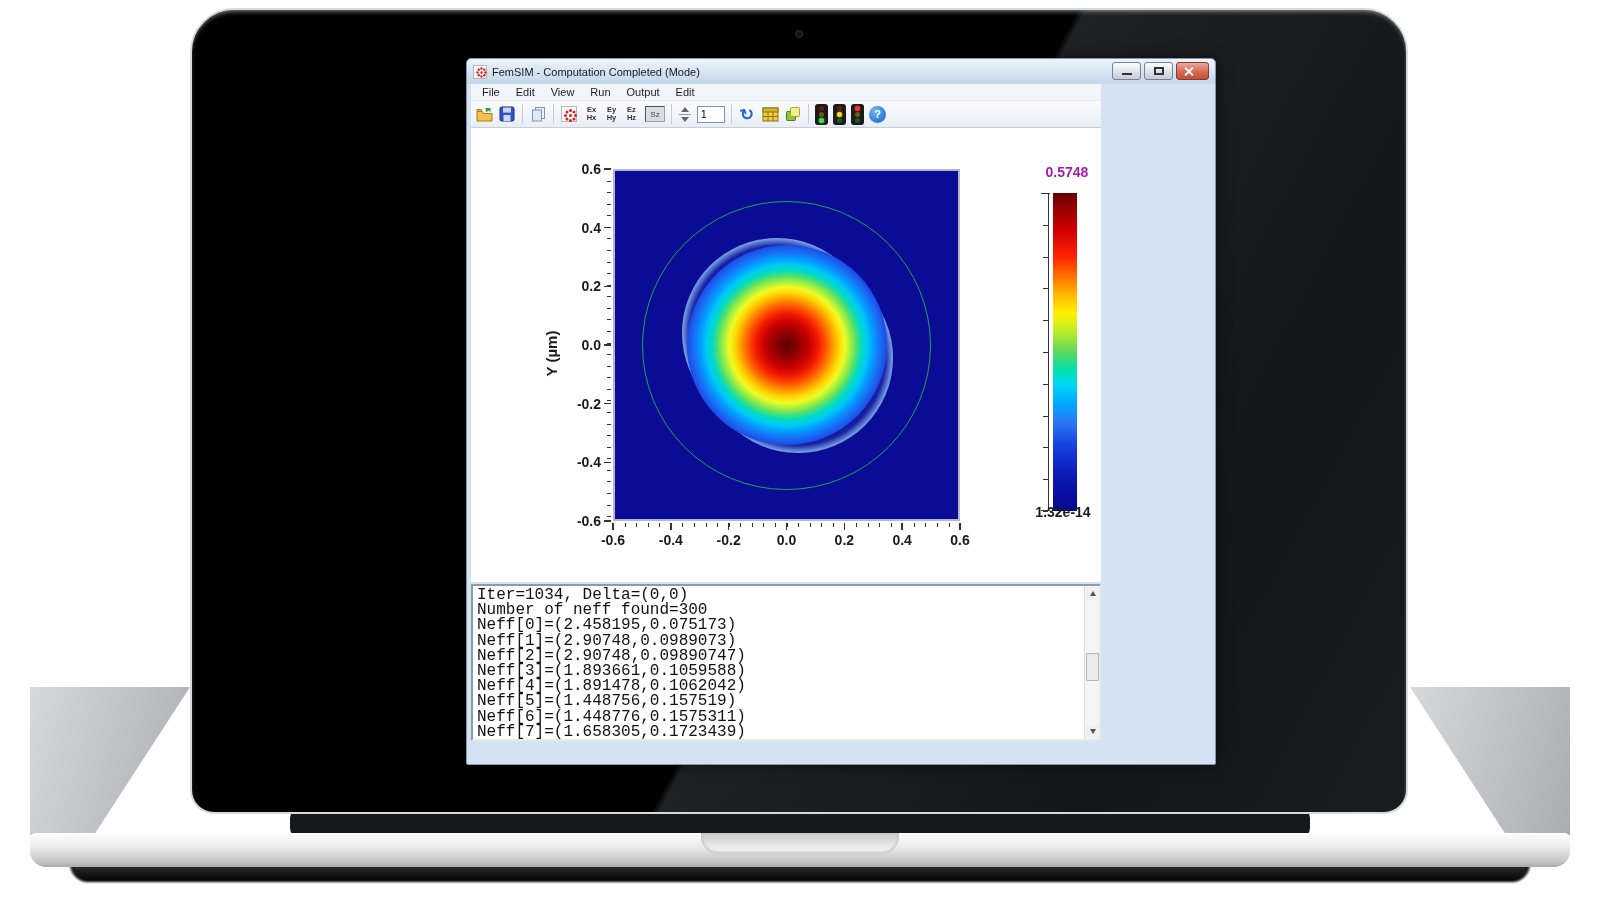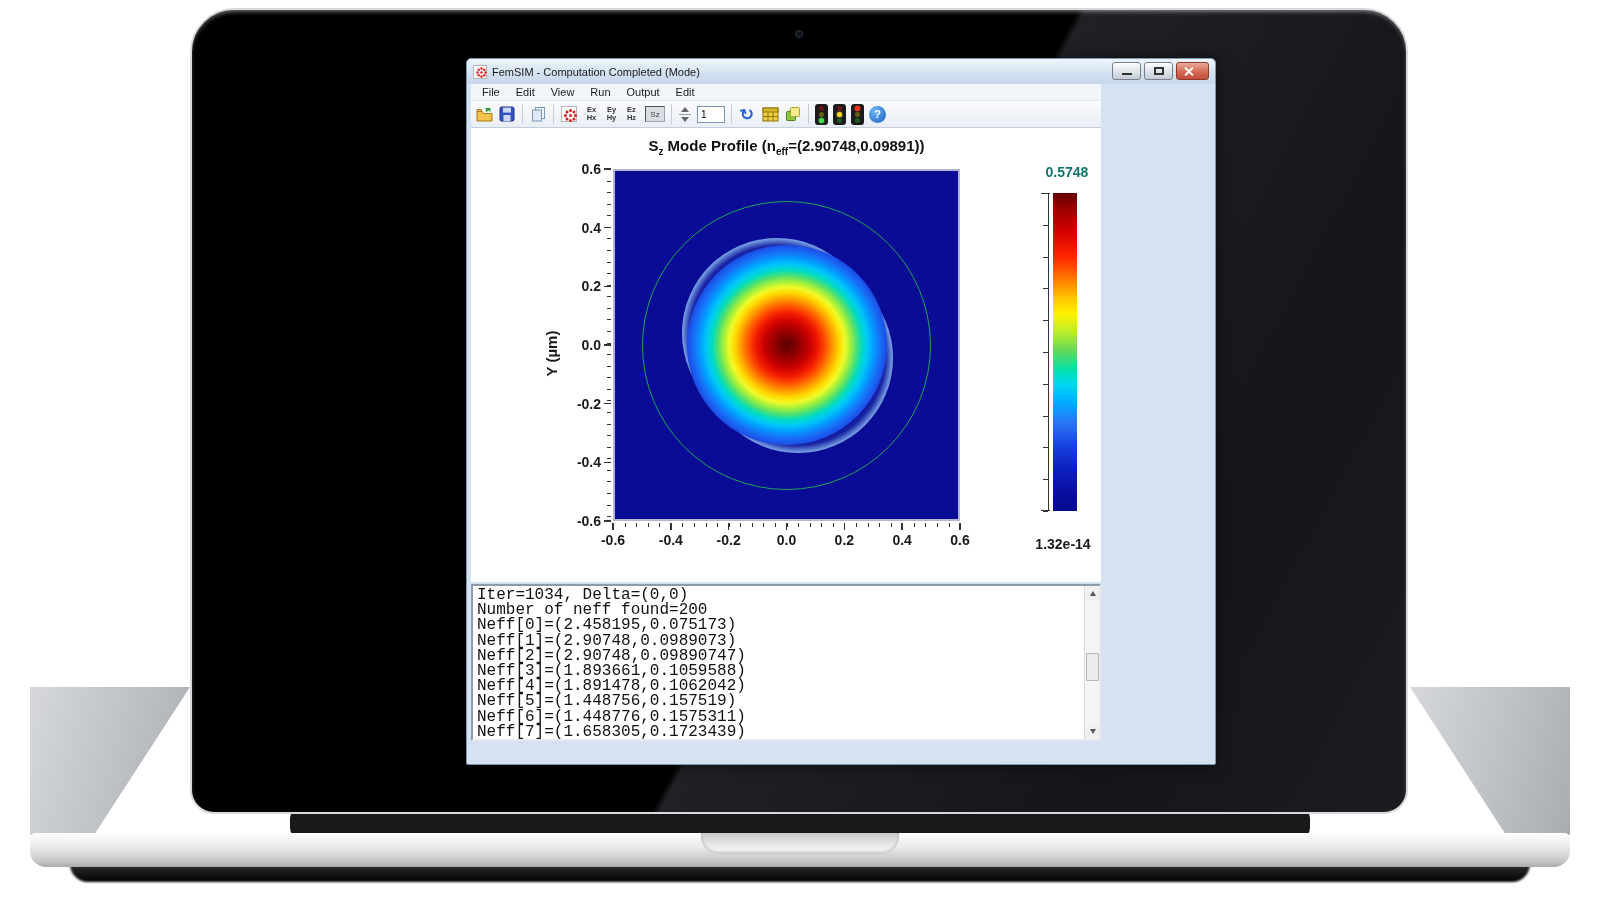--- a/index.html
+++ b/index.html
@@ -123,22 +123,22 @@
   .colorbar { position:absolute; left:582px; top:65px; width:24px; height:318px;
     background:linear-gradient(to bottom,
       #670000 0%, #9b0000 5%, #d40000 12%, #ff2400 20%, #ff7a00 27%, #ffc400 33%,
       #fff200 38%, #b8ec2c 44%, #5cd85c 50%, #00e0b0 56%, #00d8f0 60%, #00aaff 66%,
       #2b78f5 72%, #1744e0 79%, #0d1fbe 87%, #090d9e 95%, #070a8e 100%); }
   .cb-axis { position:absolute; left:570px; top:65px; width:8px; height:318px; border-right:1px solid #333; }
   .cb-tick { position:absolute; right:0; width:5px; height:1px; background:#333; }
   .cb-bracket-top,.cb-bracket-bottom { position:absolute; left:570px; width:9px; height:1px; background:#333; }
   .cb-bracket-top { top:65px; } .cb-bracket-bottom { top:382px; }
   .cb-max { position:absolute; left:556px; top:36px; width:80px; text-align:center;
-            font-size:14px; font-weight:700; color:#0f766e; }
-  .cb-min { position:absolute; left:548px; top:408px; width:88px; text-align:center;
+            font-size:14px; font-weight:700; color:#a21caf; }
+  .cb-min { position:absolute; left:548px; top:376px; width:88px; text-align:center;
             font-size:14px; font-weight:700; color:#1a1a1a; }
 
   
   .log-panel { position:absolute; left:4px; top:525px; width:630px; height:157px; background:#fff;
                border:2px solid; border-color:#8d9aaa #e9e9e9 #e9e9e9 #8d9aaa; overflow:hidden; }
   .log-lines { position:absolute; left:4px; top:2px; right:18px; }
   .log-line { font-family:"Liberation Mono","DejaVu Sans Mono",monospace; font-size:16px;
               line-height:15.2px; color:#111; white-space:pre; }
   .log-scroll { position:absolute; right:0; top:0; bottom:0; width:15px; background:#f5f5f5; border-left:1px solid #ddd; }
   .scroll-up,.scroll-down { position:absolute; left:1px; width:13px; height:13px; background:#f0f0f0;
@@ -283,23 +283,20 @@
         </div>
         <div class="traffic">
           <i class="lamp red lit"></i>
             <i class="lamp yellow"></i>
             <i class="lamp green"></i>
         </div>
         <div class="help-icon">?</div>
       </div>
 
       <div class="plot-client">
-        <div class="plot-title">
-          <span>S</span><sub>z</sub><span> Mode Profile (n</span><sub>eff</sub><span>=(2.90748,0.09891))</span>
-        </div>
 
         <div class="plot-box">
           <div class="mode-ring ring-a"></div>
           <div class="mode-ring ring-b"></div>
           <div class="mode-blob"></div>
           <div class="green-circle"></div>
         </div>
 
         <div class="x-minor"></div>
         <div class="x-tick-marks">
@@ -358,21 +355,21 @@
           </div>
         <div class="cb-bracket-top"></div>
         <div class="cb-bracket-bottom"></div>
         <div class="cb-max">0.5748</div>
         <div class="cb-min">1.32e-14</div>
       </div>
 
       <div class="log-panel">
         <div class="log-lines">
             <div class="log-line">Iter=1034, Delta=(0,0)</div>
-            <div class="log-line">Number of neff found=200</div>
+            <div class="log-line">Number of neff found=300</div>
             <div class="log-line">Neff[0]=(2.458195,0.075173)</div>
             <div class="log-line">Neff[1]=(2.90748,0.0989073)</div>
             <div class="log-line">Neff[2]=(2.90748,0.09890747)</div>
             <div class="log-line">Neff[3]=(1.893661,0.1059588)</div>
             <div class="log-line">Neff[4]=(1.891478,0.1062042)</div>
             <div class="log-line">Neff[5]=(1.448756,0.157519)</div>
             <div class="log-line">Neff[6]=(1.448776,0.1575311)</div>
             <div class="log-line">Neff[7]=(1.658305,0.1723439)</div>
           </div>
         <div class="log-scroll">

